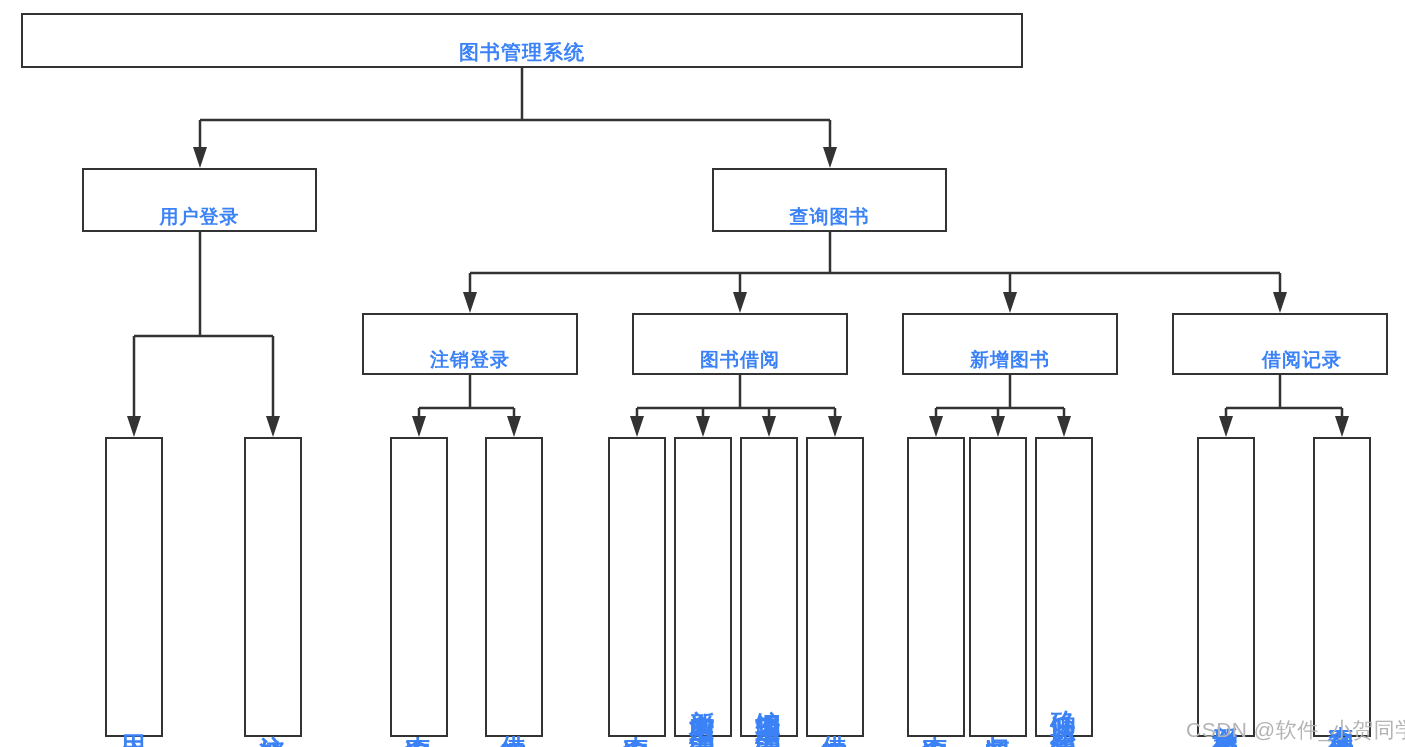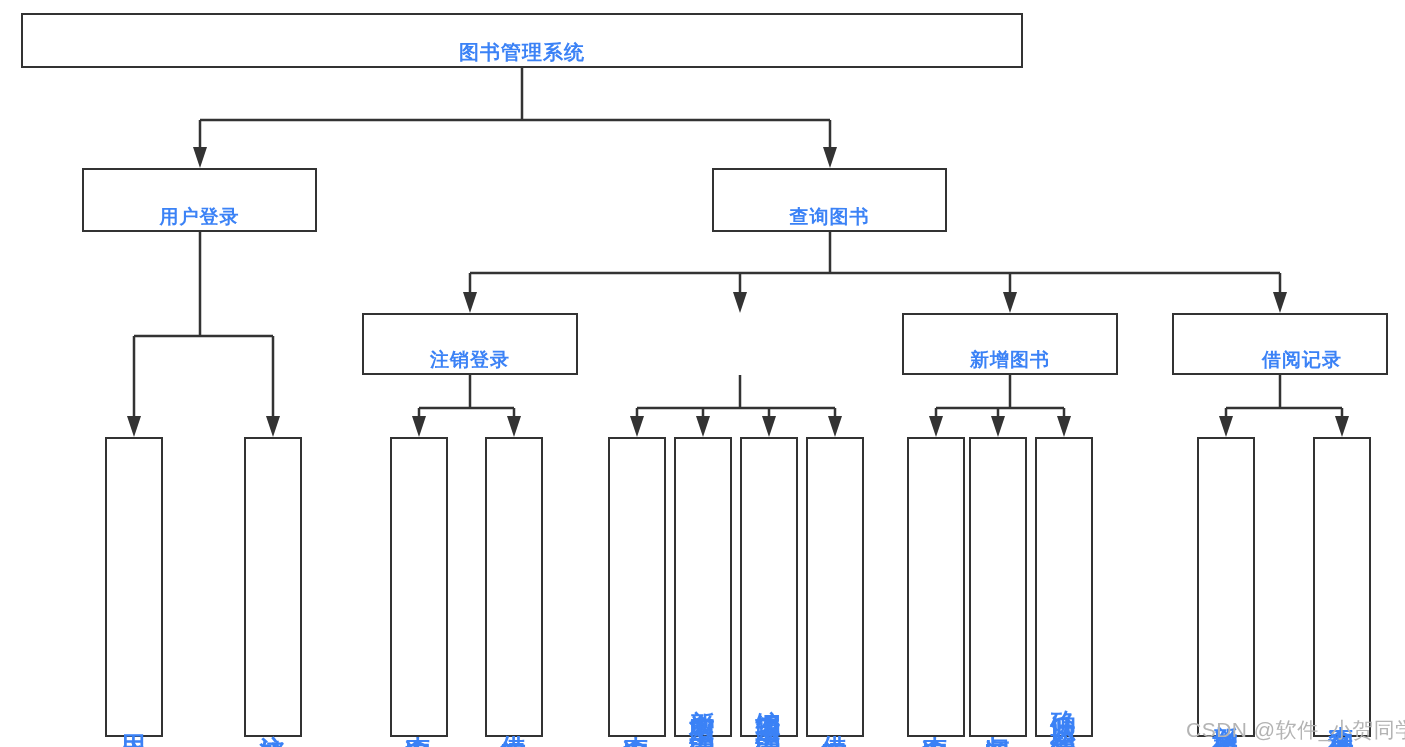--- a/index.html
+++ b/index.html
@@ -111,20 +111,23 @@
   <div class="box hbox b-userlogin">
     <span>用户登录</span>
   </div>
   <div class="box hbox b-bookmgmt">
     <span>查询图书</span>
   </div>
 
   <div class="box hbox l3 b-newbooks">
     <span>注销登录</span>
   </div>
+  <div class="box hbox l3 b-borrow">
+    <span>图书借阅</span>
+  </div>
   <div class="box hbox l3 b-current">
     <span>新增图书</span>
   </div>
   <div class="box hbox l3 b-records">
     <span>借阅记录</span>
   </div>
 
   <div class="box vbox leaf b-g1a">
     <span class="vtext">用户登录</span>
   </div>

